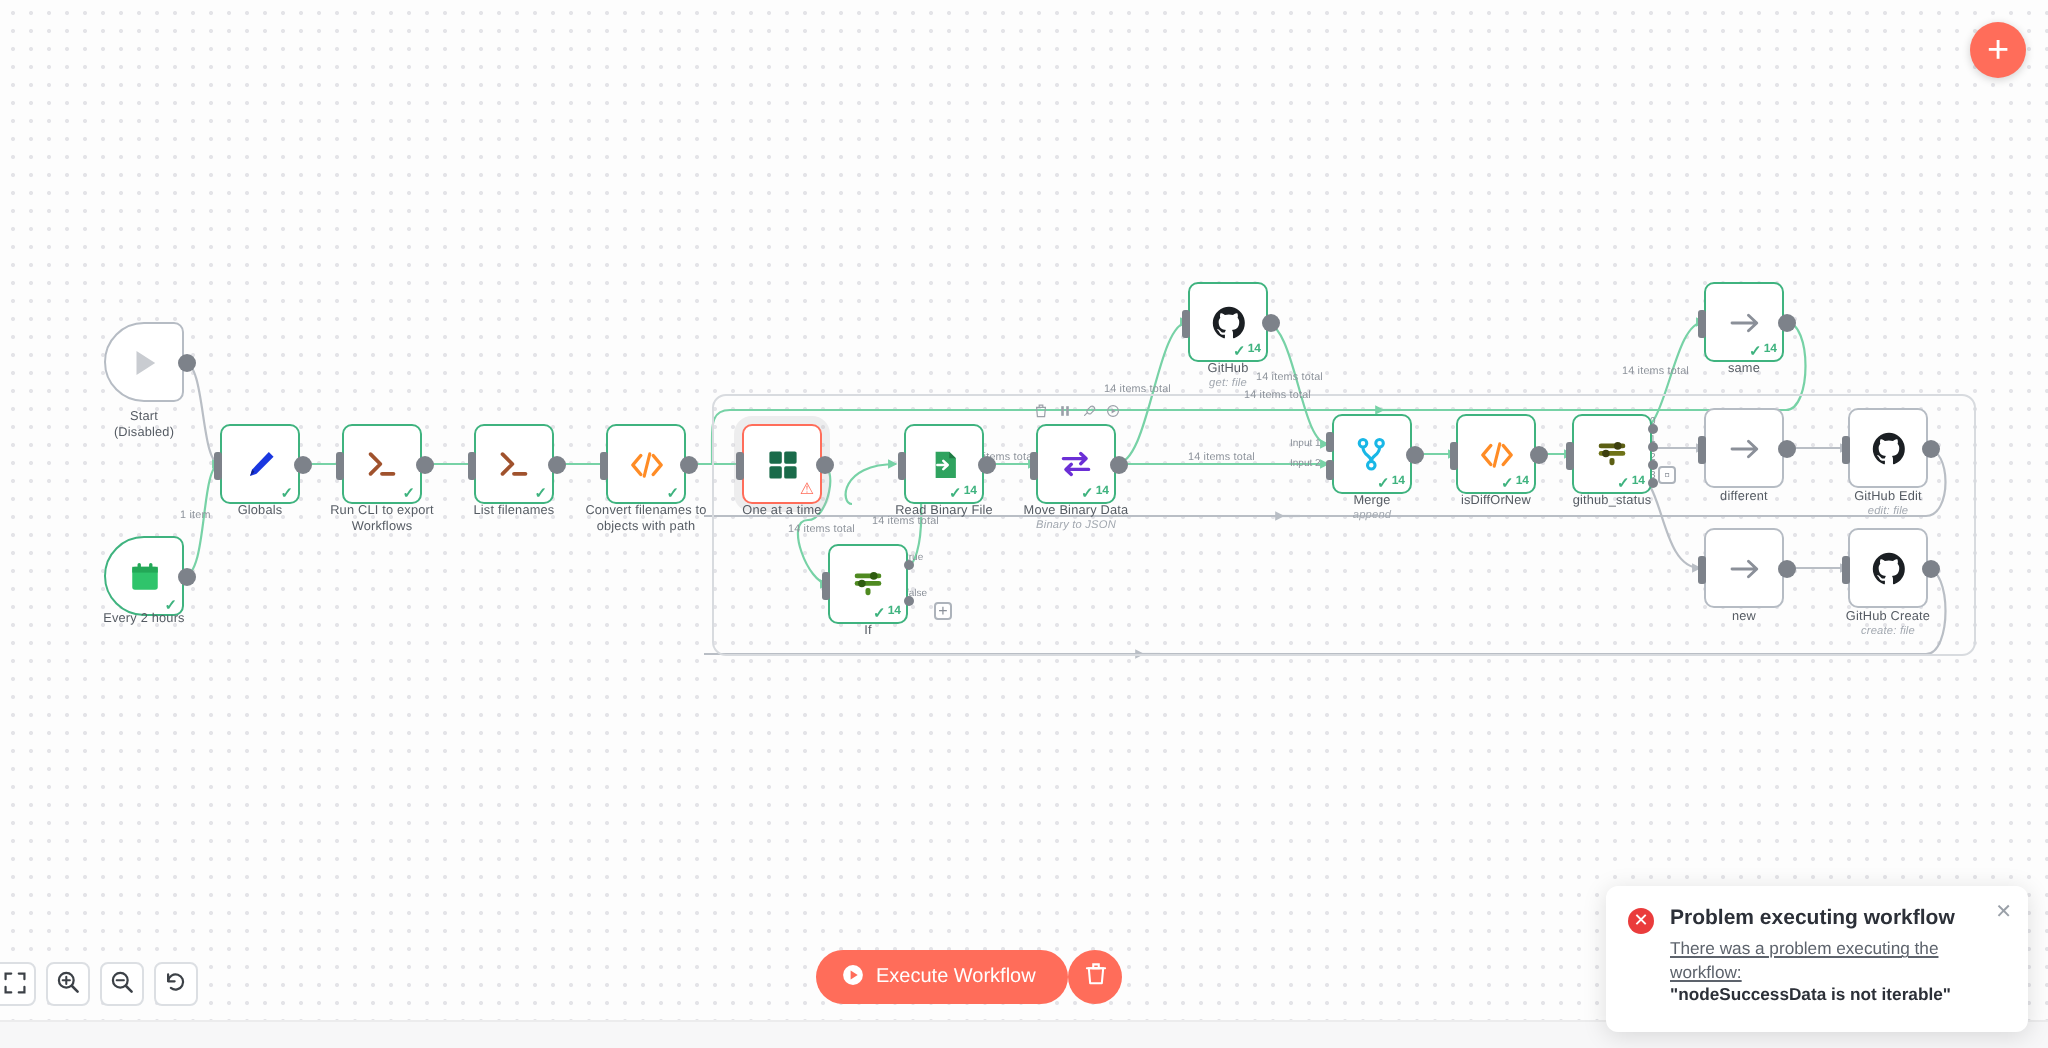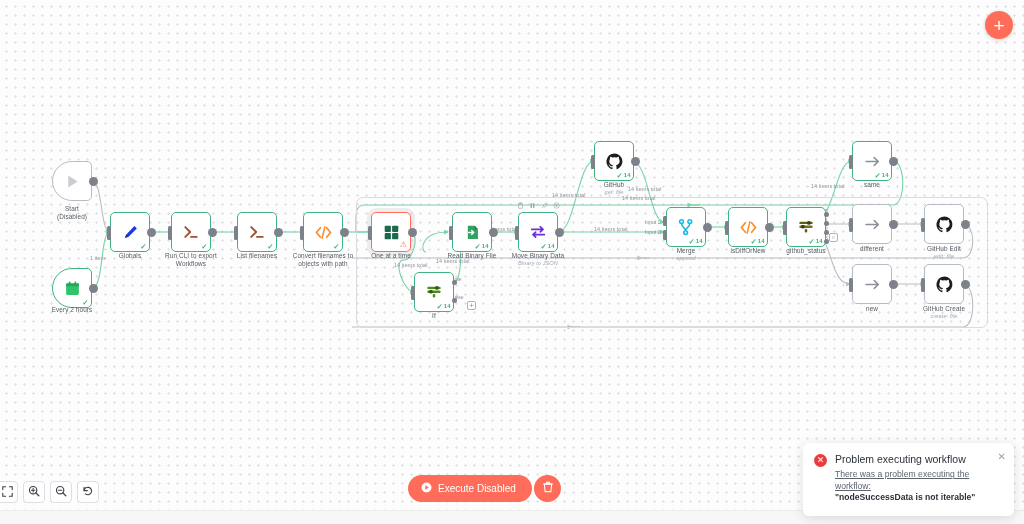--- a/index.html
+++ b/index.html
@@ -166,21 +166,21 @@
     padding: 10px 11px 12px 11px;
     z-index: 40;
     display: flex; gap: 8px;
   }
   .toast-ic {
     width: 13px; height: 13px; border-radius: 50%;
     background: #ea3c3c; color: #fff; flex: 0 0 13px;
     display: flex; align-items: center; justify-content: center;
     font-size: 9px; line-height: 9px; margin-top: 1px;
   }
-  .toast-title { font-size: 10.5px; font-weight: 400; color: #2c3038; line-height: 13px; }
+  .toast-title { font-size: 10.5px; font-weight: 700; color: #2c3038; line-height: 13px; }
   .toast-body { font-size: 8.6px; color: #5d636c; line-height: 11.6px; margin-top: 3px; text-decoration: underline; }
   .toast-quote { font-size: 8.6px; color: #2c3038; font-weight: 700; line-height: 11.6px; }
   .toast-close {
     position: absolute; right: 8px; top: 9px;
     font-size: 10px; color: #9aa0a8; cursor: pointer; line-height: 10px;
     background: none; border: none; padding: 0;
   }
 
   .bottom-fade {
     position: absolute; left:0; right:0; bottom: 0; height: 14px;
@@ -652,21 +652,21 @@
     </button>
   </div>
 
   <button class="execute-btn">
     <span>
       <svg width="11" height="11" viewBox="0 0 14 14">
         <circle cx="7" cy="7" r="6.3" fill="#fff"></circle>
         <path d="M5.5 4.2 L10 7 L5.5 9.8 Z" fill="#ff6d5a"></path>
       </svg>
     </span>
-    <span>Execute Disabled</span>
+    <span>Execute Workflow</span>
   </button>
 
   <button class="trash-btn">
     <span>
       <svg width="12" height="12" viewBox="0 0 14 14">
         <path d="M2.8 3.6 h8.4 l-.8 8.8 h-6.8 z" fill="none" stroke="#fff" stroke-width="1.2" stroke-linejoin="round"></path>
         <path d="M5.4 1.4 h3.2 v2.2 h-3.2 z" fill="none" stroke="#fff" stroke-width="1.2"></path>
         <path d="M1.7 3.6 h10.6" stroke="#fff" stroke-width="1.2" stroke-linecap="round"></path>
       </svg>
     </span>

